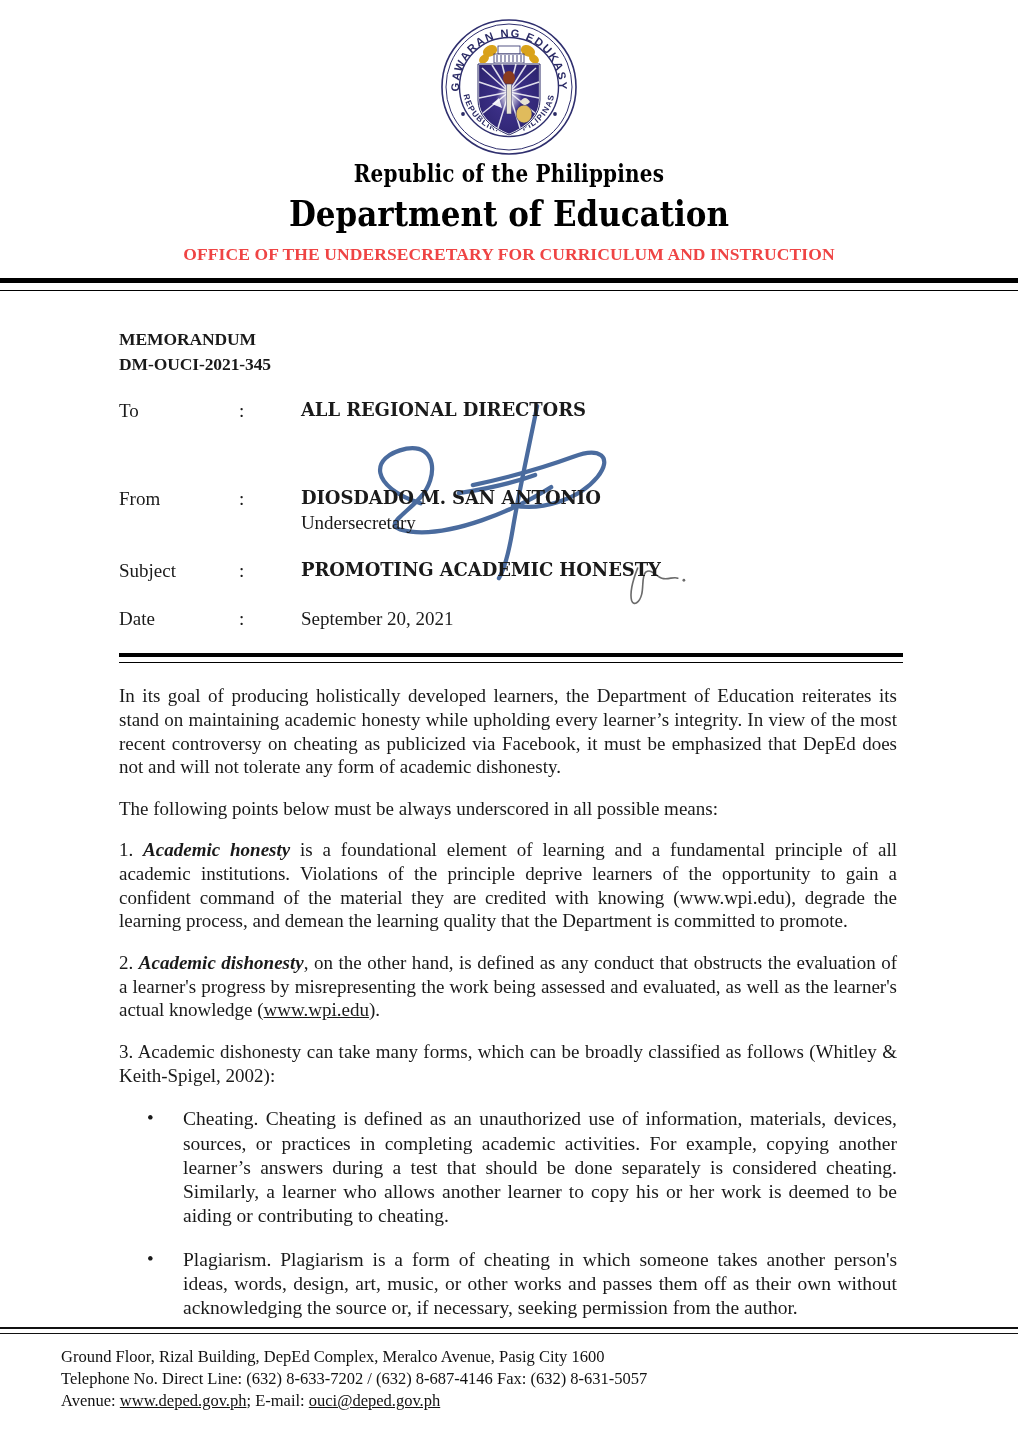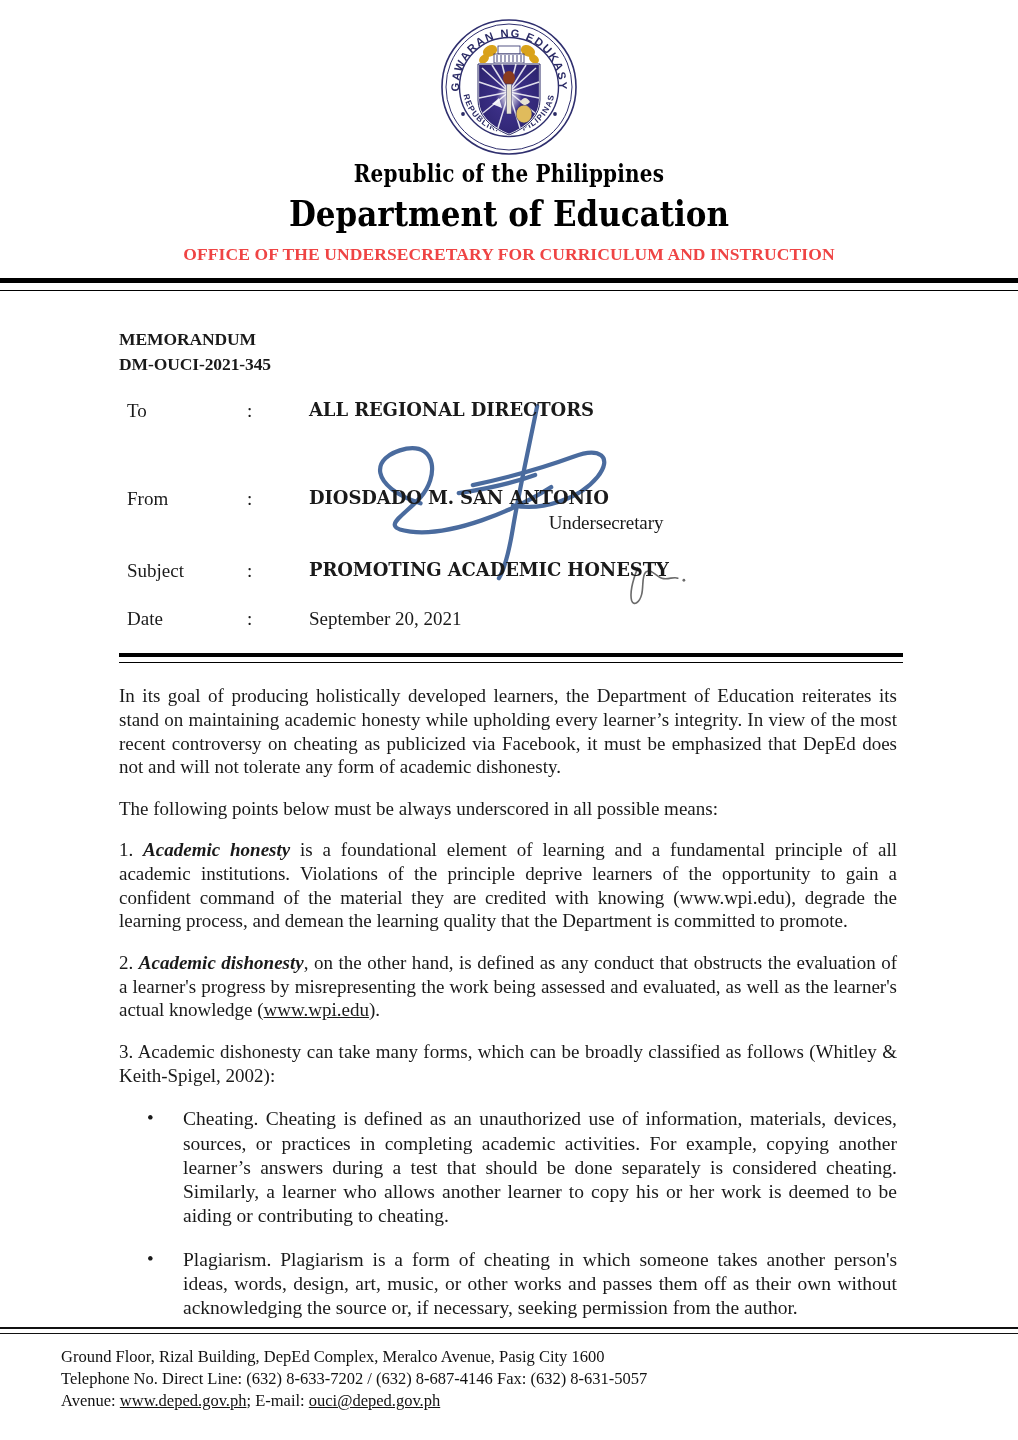--- a/index.html
+++ b/index.html
@@ -83,21 +83,20 @@
   }
   .field-table {
     margin-top: 22px;
     position: relative;
   }
   .field-row {
     display: flex;
     align-items: flex-start;
     margin-bottom: 0;
     position: relative;
-    margin-left: 8px;
   }
   .field-label {
     width: 120px;
     flex: 0 0 120px;
     font-size: 19px;
     line-height: 1.35;
   }
   .field-colon {
     width: 62px;
     flex: 0 0 62px;
@@ -113,21 +112,20 @@
     font-family: "DejaVu Serif", "Liberation Serif", serif;
     font-weight: bold;
     font-size: 18px;
     letter-spacing: -0.1px;
   }
   .field-sub {
     font-size: 19px;
     line-height: 1.35;
     font-weight: normal;
     font-family: "Liberation Serif", "DejaVu Serif", serif;
-    text-align: center;
   }
   .row-to      { margin-top: 0; }
   .row-from    { margin-top: 62px; }
   .row-subject { margin-top: 22px; }
   .row-date    { margin-top: 22px; }
 
   .signature-layer {
     position: absolute;
     left: 0;
     top: 0;

